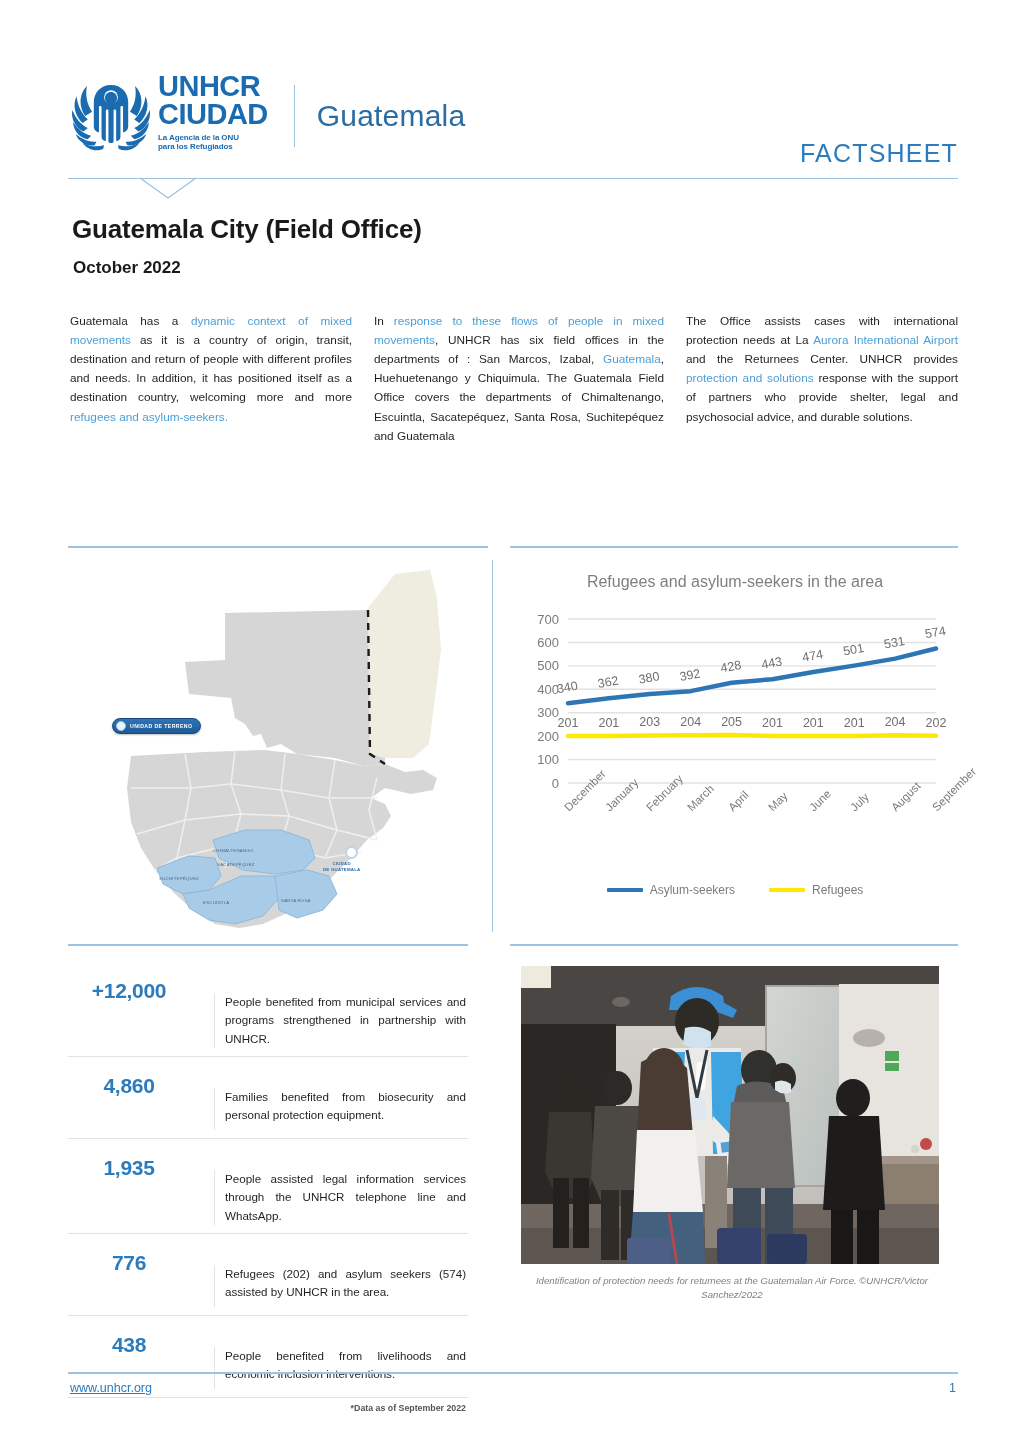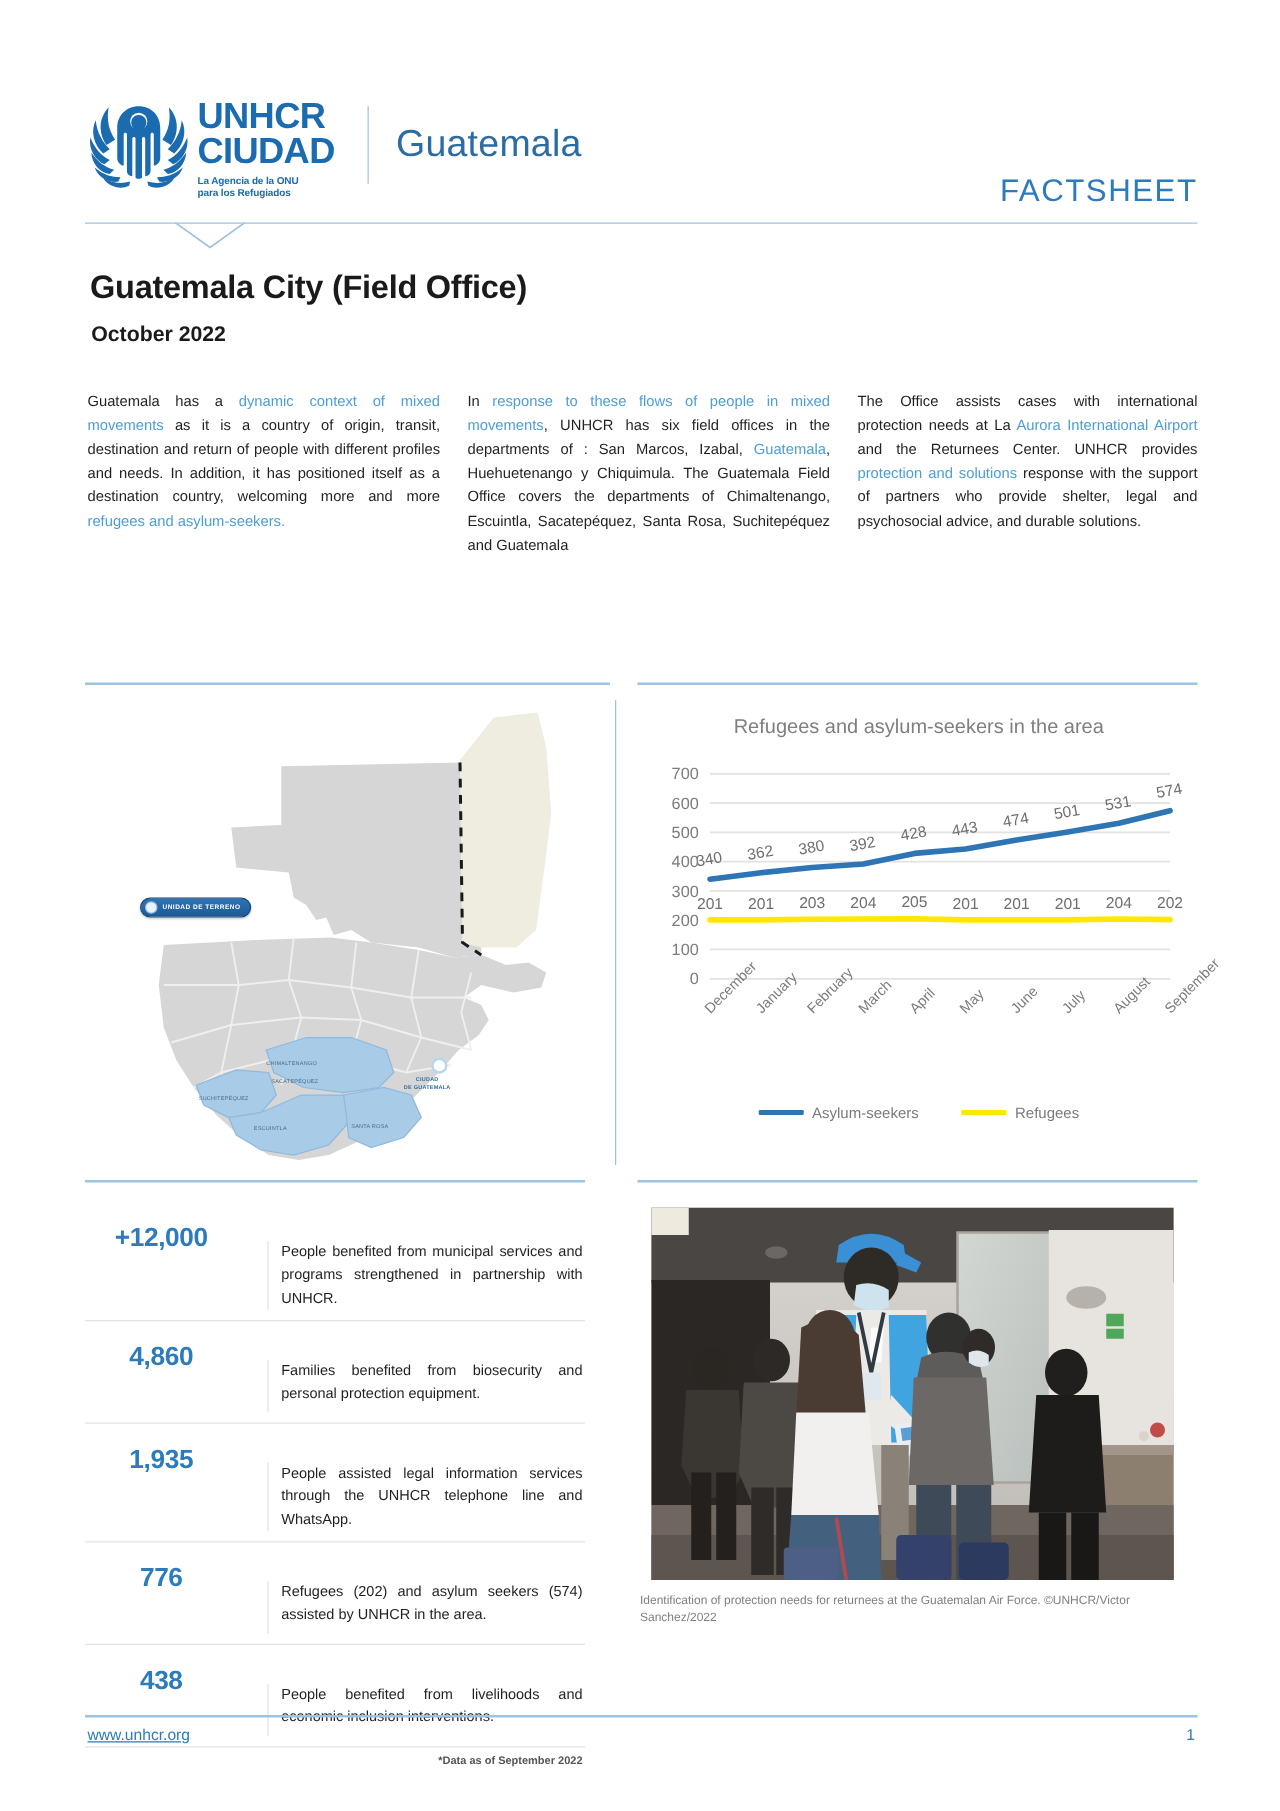--- a/index.html
+++ b/index.html
@@ -13,21 +13,21 @@
     position: relative;
     overflow: hidden;
   }
 
   
   .header {
     position: absolute;
     left: 68px; top: 62px; width: 890px; height: 108px;
     display: flex; align-items: center;
   }
-  .logo-block { display: flex; align-items: flex-end; }
+  .logo-block { display: flex; align-items: flex-start; }
   .logo-mark { width: 86px; height: 86px; flex: 0 0 86px; }
   .logo-words { margin-left: 4px; }
   .logo-unhcr {
     font-family: "Liberation Sans", sans-serif;
     font-weight: bold;
     font-size: 29px;
     letter-spacing: -0.5px;
     color: #1a6bb0;
     line-height: 0.96;
   }
@@ -175,21 +175,21 @@
   .stats-note {
     text-align: right; font-size: 8.8px; color: #555; font-weight: bold;
     margin-top: 5px; padding-right: 2px;
   }
 
   
   .photo-wrap { position: absolute; left: 521px; top: 966px; width: 418px; height: 298px; }
   .photo { width: 100%; height: 100%; display: block; }
   .photo-caption {
     position: absolute; left: 512px; top: 1274px; width: 440px;
-    text-align: left; font-size: 9.6px; color: #808080;
+    text-align: center; font-size: 9.6px; font-style: italic; color: #808080;
     line-height: 1.5;
   }
 
   
   .footer-rule {
     position: absolute; left: 68px; top: 1372px; width: 890px; height: 2px; background: #9cc3e0;
   }
   .footer-url {
     position: absolute; left: 70px; top: 1381px;
     font-size: 12.5px; color: #2b7bbd;

